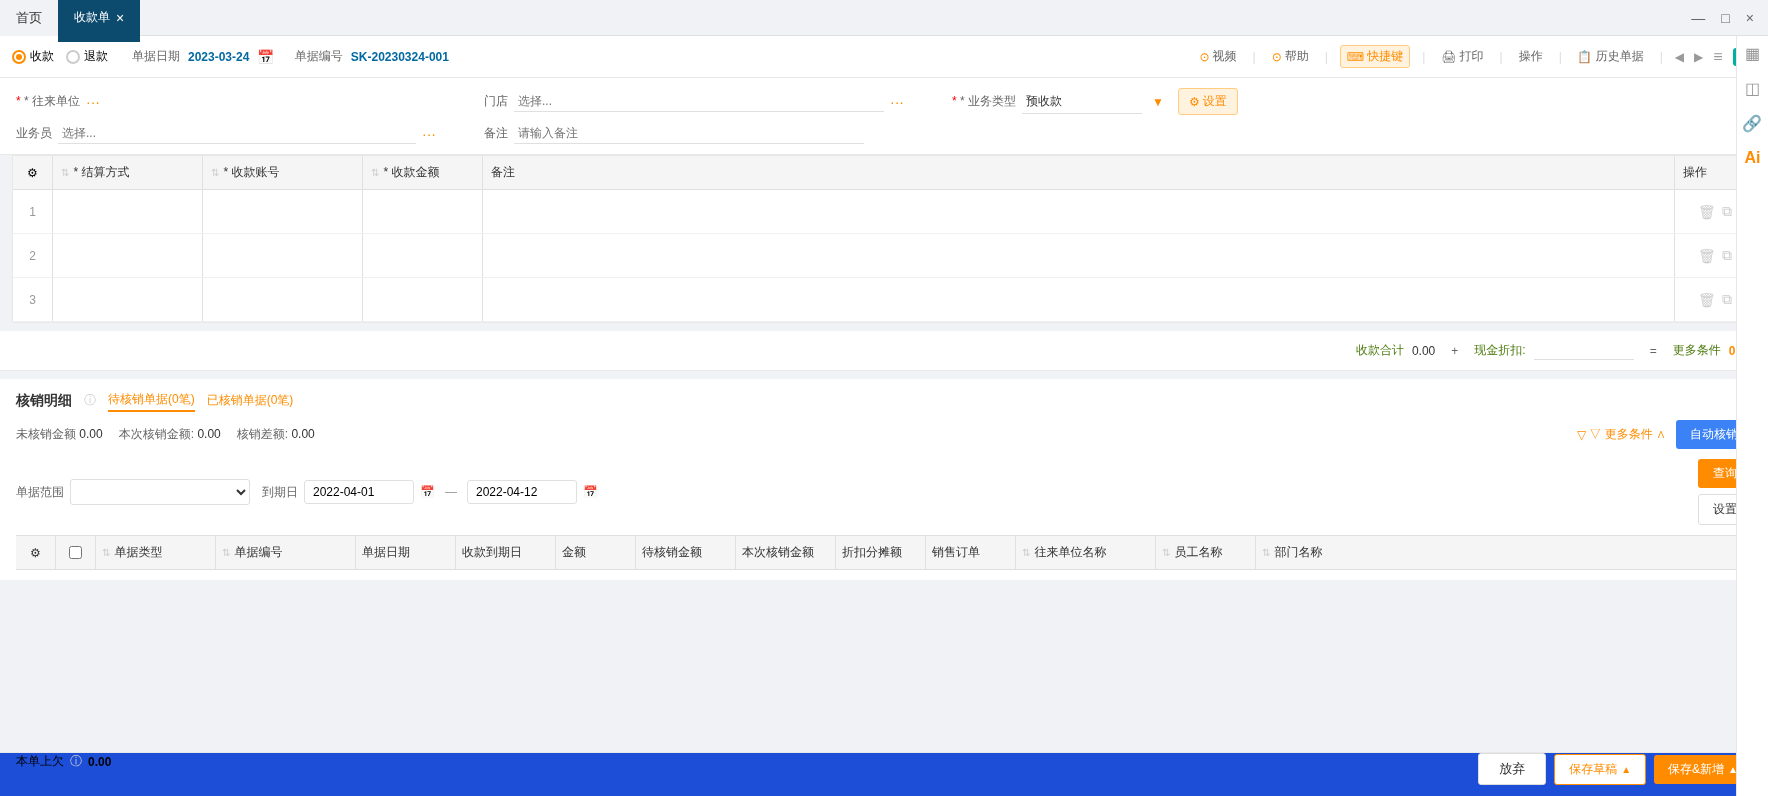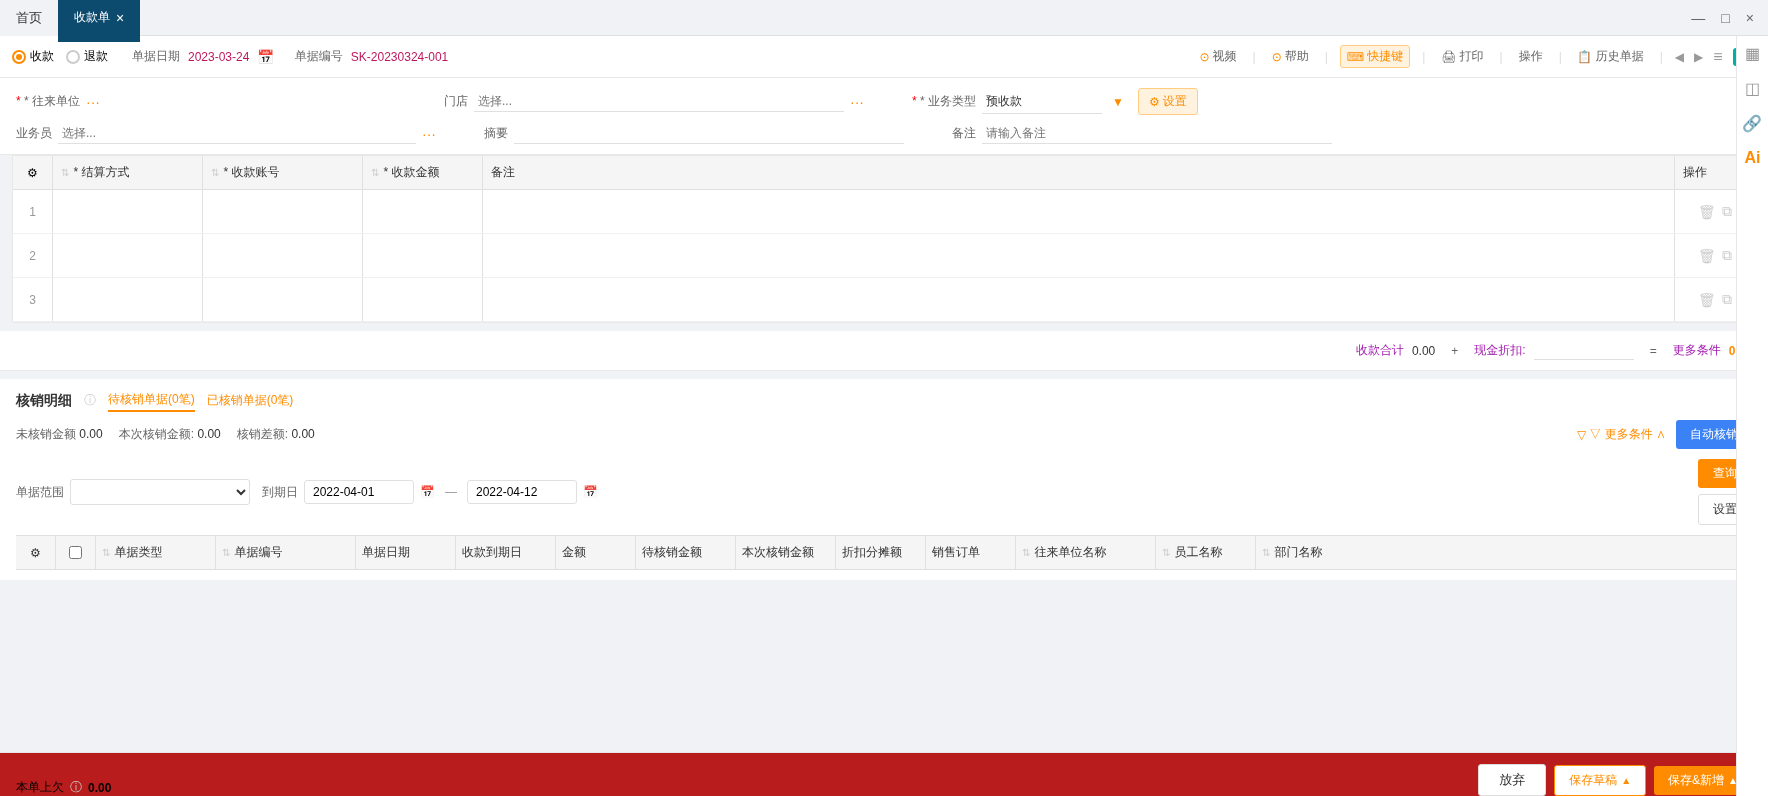--- a/index.html
+++ b/index.html
@@ -22,21 +22,21 @@
     
     .toolbar {
       background: #fff; height: 42px; display: flex; align-items: center; padding: 0 12px; border-bottom: 1px solid #e8e8e8; gap: 8px;
     }
     .radio-group { display: flex; align-items: center; gap: 12px; margin-right: 16px; }
     .radio-item { display: flex; align-items: center; gap: 4px; cursor: pointer; }
     .radio-dot { width: 14px; height: 14px; border-radius: 50%; border: 2px solid #ccc; display: flex; align-items: center; justify-content: center; }
     .radio-dot.active { border-color: #ff8c00; }
     .radio-dot.active::after { content: ''; width: 6px; height: 6px; border-radius: 50%; background: #ff8c00; }
     .toolbar-label { color: #666; white-space: nowrap; }
-    .toolbar-value { color: #be185d; font-weight: 400; }
+    .toolbar-value { color: #0369a1; font-weight: 700; }
     .cal-icon { color: #ff8c00; cursor: pointer; font-size: 14px; }
     .toolbar-right { margin-left: auto; display: flex; align-items: center; gap: 10px; }
     .toolbar-btn { display: flex; align-items: center; gap: 3px; color: #666; cursor: pointer; padding: 2px 4px; }
     .toolbar-btn-highlight { background: #fff3e0; color: #ff8c00; border: 1px solid #ffcc80; border-radius: 3px; padding: 2px 6px; display: flex; align-items: center; gap: 3px; cursor: pointer; }
     .toolbar-divider { color: #ddd; margin: 0 2px; }
     .settings-btn { background: #fff3e0; color: #ff8c00; border: 1px solid #ffcc80; border-radius: 3px; padding: 4px 10px; cursor: pointer; display: flex; align-items: center; gap: 3px; }
 
     
     .form-area {
       background: #fff; padding: 10px 16px; border-bottom: 1px solid #e8e8e8; display: flex; flex-direction: column; gap: 8px;
@@ -63,21 +63,21 @@
     .td-index { width: 40px; display: flex; align-items: center; justify-content: center; color: #999; border-right: 1px solid #e0e0e0; }
     .td-cell { padding: 4px 8px; border-right: 1px solid #e0e0e0; display: flex; align-items: center; }
     .td-caozuo { width: 80px; display: flex; align-items: center; justify-content: center; gap: 6px; border-right: none; cursor: pointer; }
     .icon-del { color: #ccc; cursor: pointer; font-size: 14px; }
     .icon-copy { color: #ccc; cursor: pointer; font-size: 14px; }
 
     
     .summary-row {
       background: #fff; padding: 10px 16px; display: flex; align-items: center; justify-content: flex-end; gap: 8px; border-bottom: 1px solid #e8e8e8;
     }
-    .summary-label { color: #a21caf; }
+    .summary-label { color: #4d7c0f; }
     .summary-value { color: #333; font-weight: 500; }
     .summary-orange { color: #ff8c00; font-weight: bold; }
     .summary-input { border: none; border-bottom: 1px solid #e0e0e0; width: 100px; padding: 2px 4px; outline: none; }
 
     
     .verify-section { background: #fff; margin-top: 8px; padding: 10px 16px; }
     .verify-header { display: flex; align-items: center; gap: 12px; margin-bottom: 8px; }
     .verify-title { font-size: 14px; font-weight: bold; color: #333; }
     .verify-info-icon { color: #ccc; cursor: pointer; }
     .verify-tab { color: #ff8c00; cursor: pointer; font-size: 12px; padding: 2px 0; }
@@ -110,21 +110,21 @@
     .bth-amount { width: 80px; }
     .bth-pending { width: 100px; }
     .bth-this { width: 100px; }
     .bth-discount { width: 90px; }
     .bth-order { width: 90px; }
     .bth-partner { width: 140px; }
     .bth-staff { width: 100px; }
     .bth-dept { width: 100px; border-right: none; }
 
     
-    .footer { position: fixed; bottom: 0; left: 0; right: 0; height: 44px; background: #b91c1c; border-top: 1px solid #e8e8e8; display: flex; align-items: flex-end; padding: 0 16px; }
+    .footer { position: fixed; bottom: 0; left: 0; right: 0; height: 44px; background: #1d4ed8; border-top: 1px solid #e8e8e8; display: flex; align-items: flex-start; padding: 0 16px; }
     .footer-left { display: flex; align-items: center; gap: 6px; }
     .footer-right { margin-left: auto; display: flex; align-items: center; gap: 8px; }
     .abandon-btn { background: #fff; color: #333; border: 1px solid #ddd; border-radius: 3px; padding: 6px 20px; cursor: pointer; font-size: 13px; }
     .draft-btn { background: #fff; color: #ff8c00; border: 1px solid #ff8c00; border-radius: 3px; padding: 6px 14px; cursor: pointer; font-size: 13px; display: flex; align-items: center; gap: 4px; }
     .save-new-btn { background: #ff8c00; color: #fff; border: none; border-radius: 3px; padding: 6px 14px; cursor: pointer; font-size: 13px; display: flex; align-items: center; gap: 4px; }
     .btn-arrow { font-size: 10px; }
 
     
     .right-sidebar { position: fixed; right: 0; top: 36px; width: 32px; background: #fff; border-left: 1px solid #e8e8e8; display: flex; flex-direction: column; align-items: center; padding: 8px 0; gap: 16px; height: calc(100% - 36px); }
     .sidebar-icon { color: #999; cursor: pointer; font-size: 16px; }
@@ -200,21 +200,21 @@
     <span style="cursor:pointer;background:#00b0a0;color:#fff;padding:2px 6px;border-radius:3px;">▦</span>
   </div>
 </div>
 
 <div class="form-area">
   <div class="form-row">
     <div class="form-field" style="flex:2; max-width: 420px;">
       <span class="field-label"><span style="color:red">*</span> <span>* 往来单位</span></span>
       <span class="more-btn">···</span>
     </div>
-    <div class="form-field" style="flex:2; max-width: 420px;  align-items: center;">
+    <div class="form-field" style="flex:2; max-width: 420px; margin-left: 40px; align-items: center;">
       <span class="field-label">门店</span>
       <input class="field-input" style="color: rgb(153, 153, 153);" placeholder="选择...">
       <span class="more-btn">···</span>
     </div>
     <div class="form-field" style="flex:2; max-width: 380px; margin-left: 40px;">
       <span class="field-label"><span style="color:red">*</span> <span>* 业务类型</span></span>
       <div class="biz-type-select">
         <span>预收款</span>
       </div>
       <span class="dropdown-arrow">▼</span>
@@ -222,24 +222,20 @@
         <span>⚙</span>
         <span>设置</span>
       </div>
     </div>
   </div>
   <div class="form-row">
     <div class="form-field" style="flex:2; max-width: 420px;">
       <span class="field-label">业务员</span>
       <input class="field-input" style="color: rgb(153, 153, 153);" placeholder="选择...">
       <span class="more-btn">···</span>
-    </div>
-    <div class="form-field" style="flex:2; max-width: 420px; margin-left: 40px;">
-      <span class="field-label">摘要</span>
-      <input class="field-input" style="flex: 1 1 0%;">
     </div>
     <div class="form-field" style="flex:2; max-width: 380px; margin-left: 40px;">
       <span class="field-label">备注</span>
       <input class="field-input" style="color: rgb(153, 153, 153); flex: 1 1 0%;" placeholder="请输入备注">
     </div>
   </div>
 </div>
 
 <div class="section-wrap">
   <div class="table-header">

